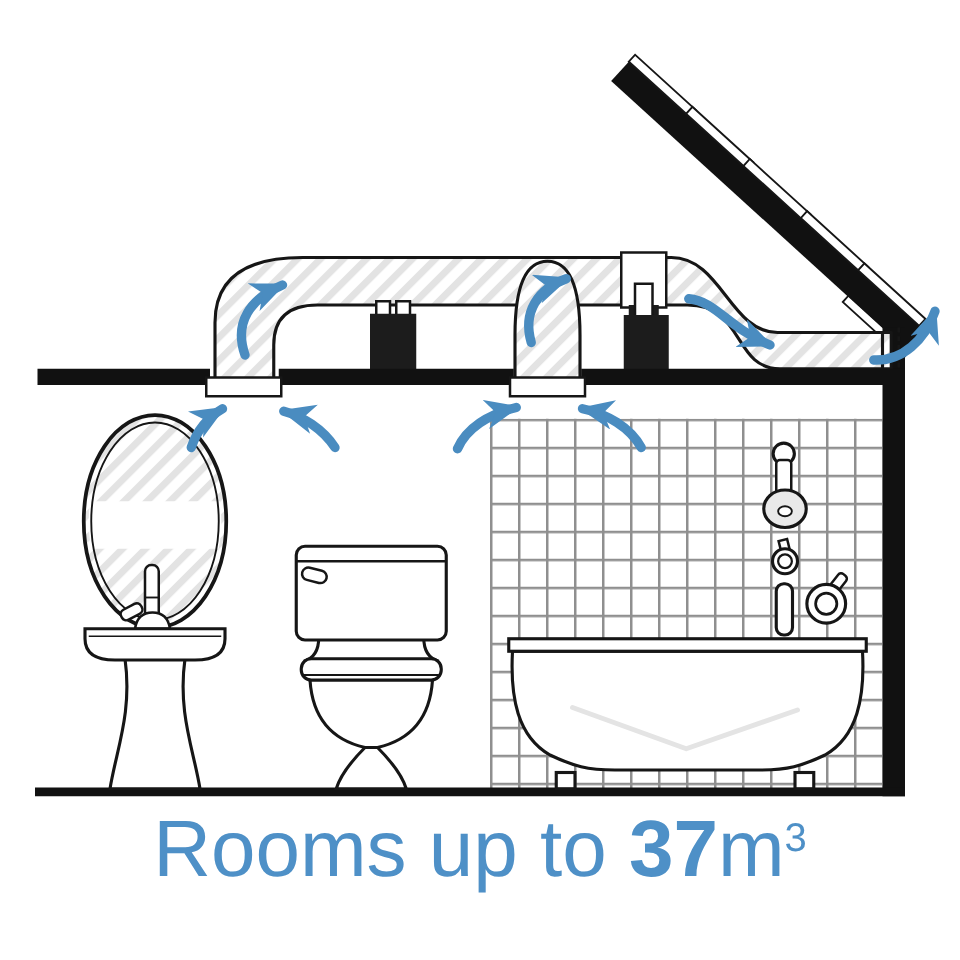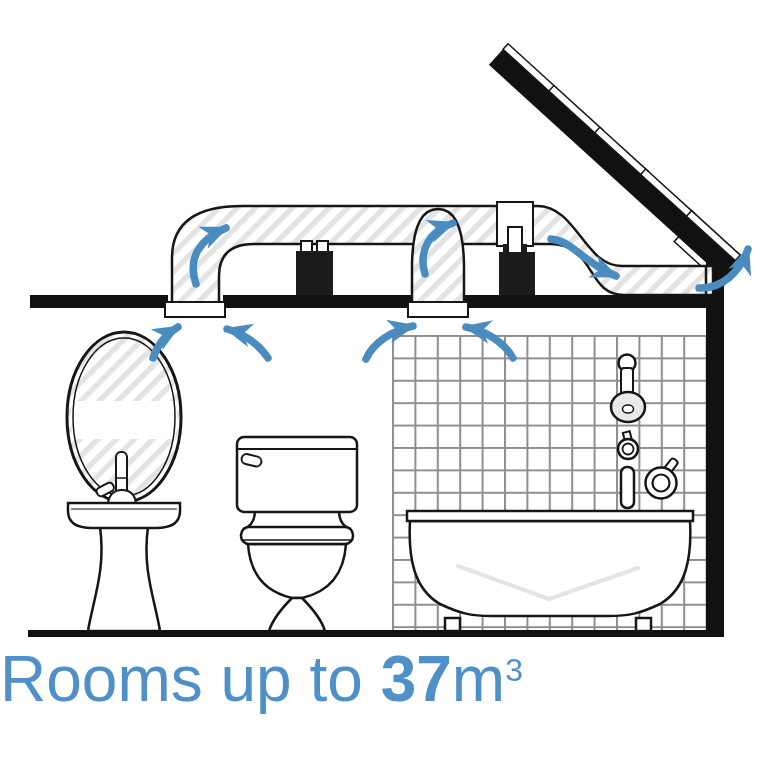--- a/index.html
+++ b/index.html
@@ -1,19 +1,19 @@
 <!DOCTYPE html>
 <html><head>
 <meta charset="utf-8">
 <style>
   html,body{margin:0;padding:0;background:#fff;}
   .stage{position:relative;width:768px;height:768px;background:#fff;overflow:hidden;
          font-family:"Liberation Sans",sans-serif;}
   .stage svg{position:absolute;inset:0;}
-  .caption{position:absolute;left:0;top:644px;width:100%;text-align:left;
+  .caption{position:absolute;left:0;top:644px;width:100%;text-align:center;
            font-size:64px;line-height:1.1;color:#4e90c7;white-space:nowrap;}
   .caption .vol{font-weight:bold;}
   .caption sup{font-size:0.5em;vertical-align:0.62em;}
 </style>
 </head>
 <body>
 
 <div class="stage">
 
 <svg width="768" height="768" viewBox="0 0 768 768">

